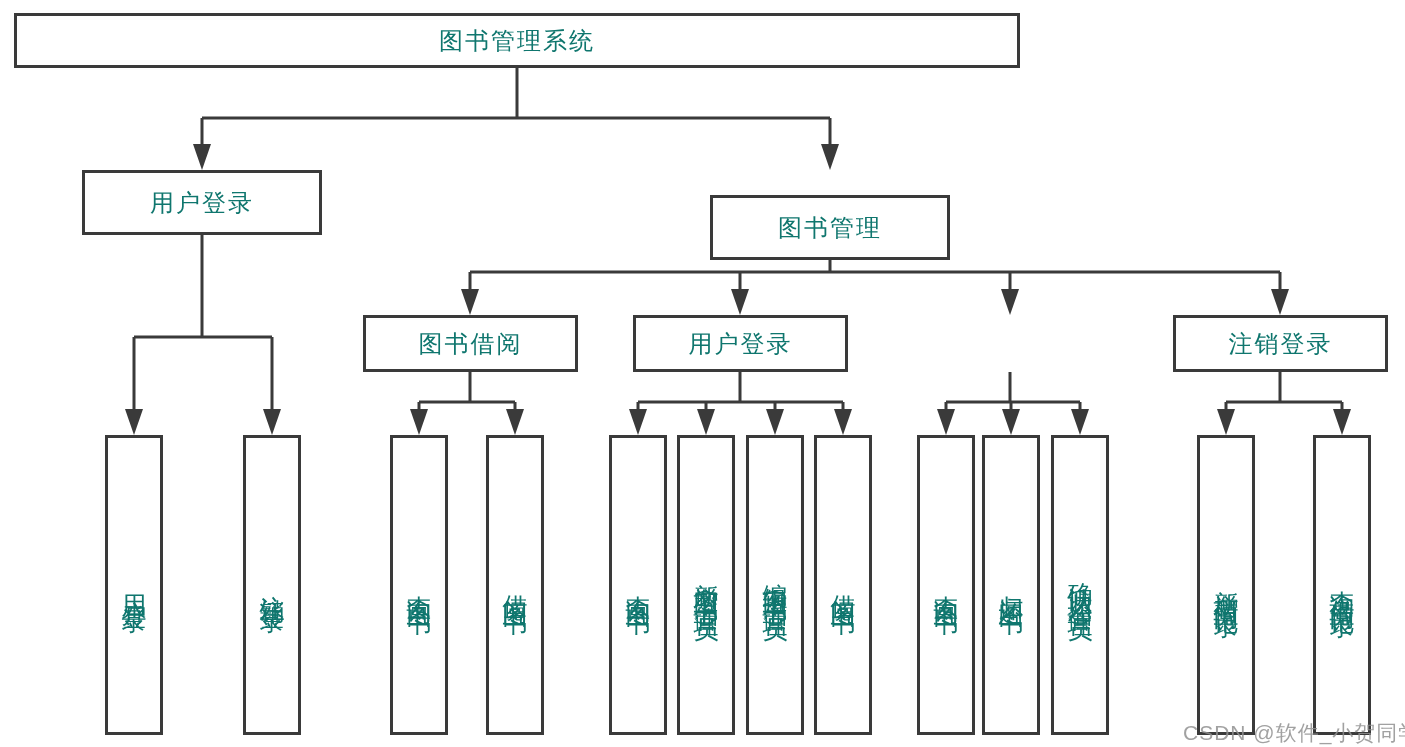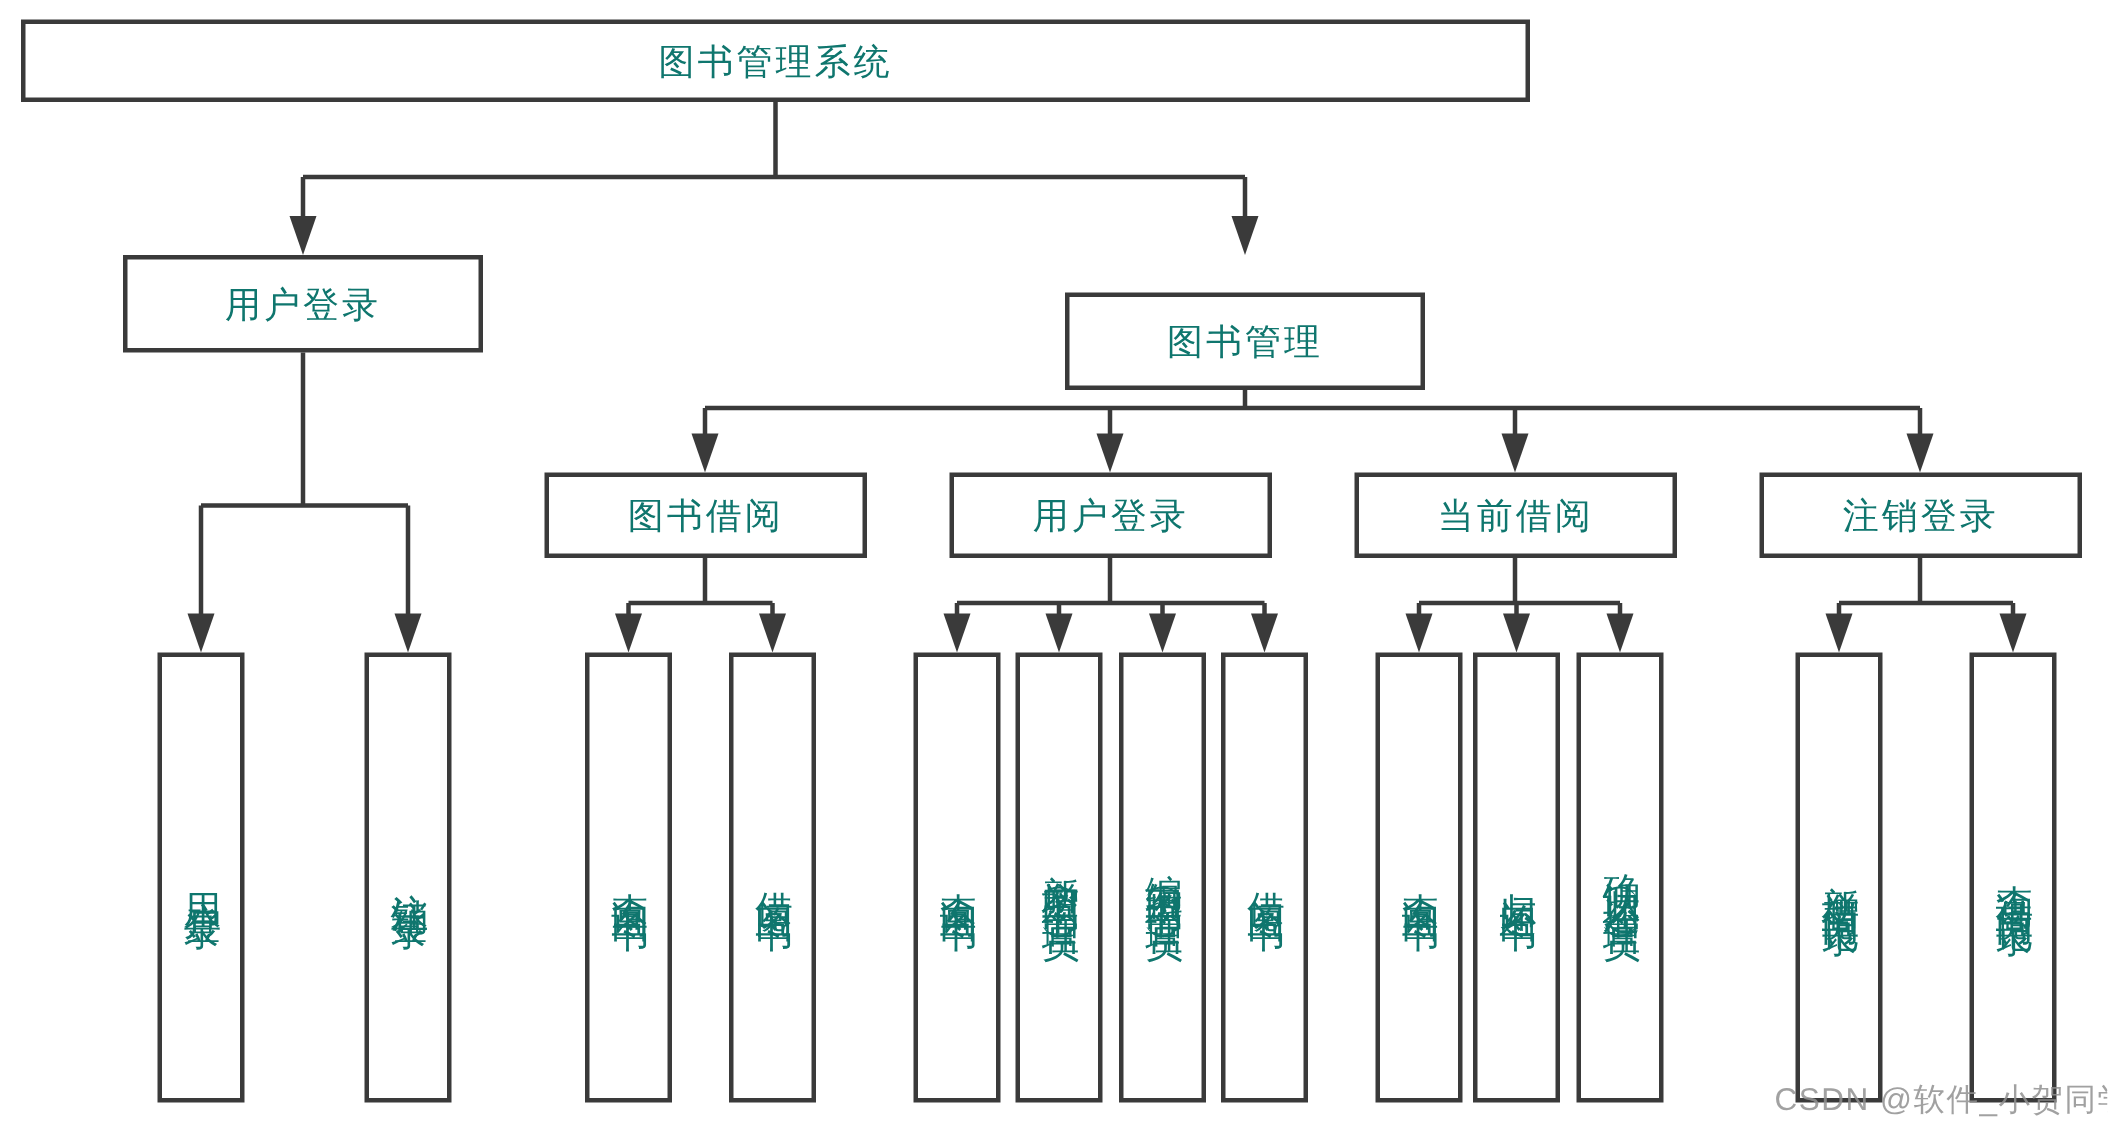--- a/index.html
+++ b/index.html
@@ -144,23 +144,20 @@
   <div class="box" id="n-book-mgmt">
     <span class="h-label">图书管理</span>
   </div>
 
   <div class="box l3" id="n-new-book">
     <span class="h-label">图书借阅</span>
   </div>
   <div class="box l3" id="n-book-borrow">
     <span class="h-label">用户登录</span>
   </div>
-  <div class="box l3" id="n-current">
-    <span class="h-label">当前借阅</span>
-  </div>
   <div class="box l3" id="n-records">
     <span class="h-label">注销登录</span>
   </div>
 
   <div class="box leaf" id="l-login">
     <span class="v-label">用户登录</span>
   </div>
   <div class="box leaf" id="l-logout">
     <span class="v-label">注销登录</span>
   </div>

